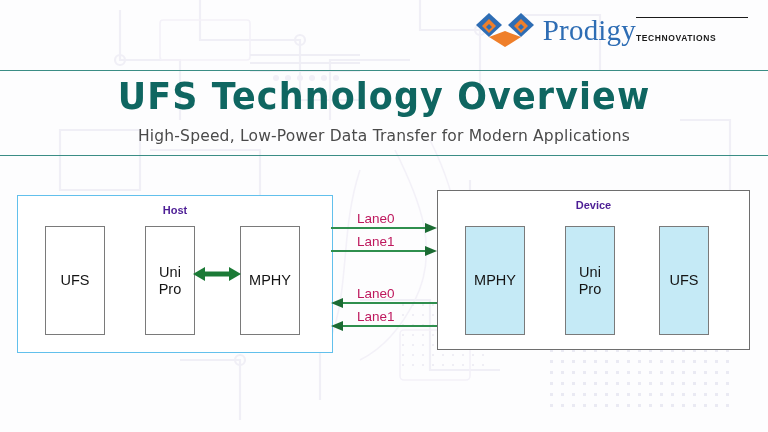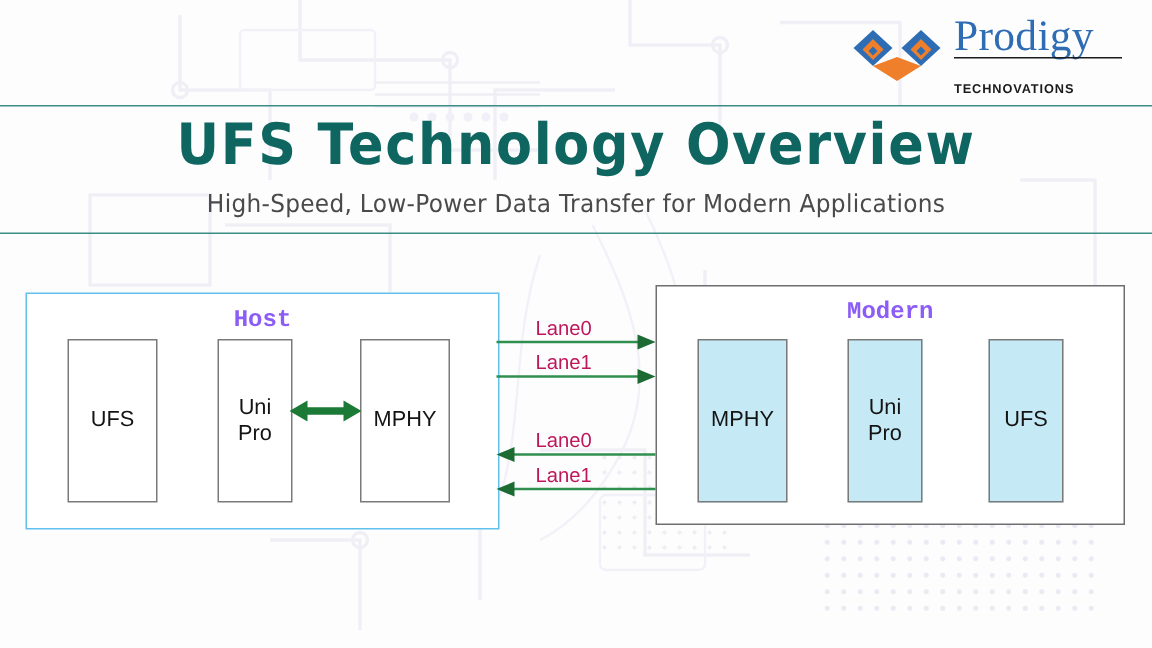--- a/index.html
+++ b/index.html
@@ -36,21 +36,21 @@
     background-size:10px 10px;
     opacity:.8;
   }
 
   
   .logo{
     position:absolute;right:20px;top:11px;
     display:flex;align-items:center;gap:7px;
   }
   .logo-mark{width:62px;height:38px;}
-  .logo-text{display:flex;flex-direction:column;line-height:1;}
+  .logo-text{display:flex;flex-direction:row;line-height:1;}
   .logo-word{
     font-family:"Liberation Serif", serif;
     font-size:29px;color:#2e6db4;letter-spacing:.2px;
     line-height:.92;
   }
   .logo-sub{
     font-family:"Liberation Sans", sans-serif;
     font-size:8.5px;font-weight:bold;color:#1b1b1b;
     letter-spacing:.6px;
     border-top:1.4px solid #1b1b1b;
@@ -83,22 +83,22 @@
   .host-box{
     position:absolute;left:17px;top:195px;width:314px;height:156px;
     border:1.6px solid #62c0ec;background:#ffffff;
   }
   .device-box{
     position:absolute;left:437px;top:190px;width:311px;height:158px;
     border:1.6px solid #6e6e6e;background:#ffffff;
   }
   .box-title{
     position:absolute;left:0;width:100%;top:8px;
-    text-align:center;font-size:16px;font-weight:bold;color:#8b5cf6;
-    font-family:Liberation Mono, monospace;
+    text-align:center;font-size:11px;font-weight:bold;color:#4c1d95;
+    font-family:Liberation Sans, sans-serif;
   }
   .unit{
     position:absolute;
     border:1.3px solid #7a7a7a;
     display:flex;align-items:center;justify-content:center;
     text-align:center;
     font-size:14.5px;color:#141414;line-height:1.12;
     font-family:"Liberation Sans", sans-serif;
   }
   .unit.host{background:#ffffff;}
@@ -222,21 +222,21 @@
     <span>MPHY</span>
   </div>
 
   <svg class="dbl-arrow" viewBox="0 0 48 22">
     <line x1="10" y1="11" x2="38" y2="11" stroke="#1b7a36" stroke-width="5"></line>
     <polygon points="0,11 12,4 12,18" fill="#1b7a36"></polygon>
     <polygon points="48,11 36,4 36,18" fill="#1b7a36"></polygon>
   </svg>
 
   <div class="device-box">
-    <div class="box-title">Modern</div>
+    <div class="box-title">Device</div>
   </div>
   <div class="unit dev u-d-mphy">
     <span>MPHY</span>
   </div>
   <div class="unit dev u-d-uni">
     <div>
       <div>Uni</div>
       <div>Pro</div>
     </div>
   </div>

